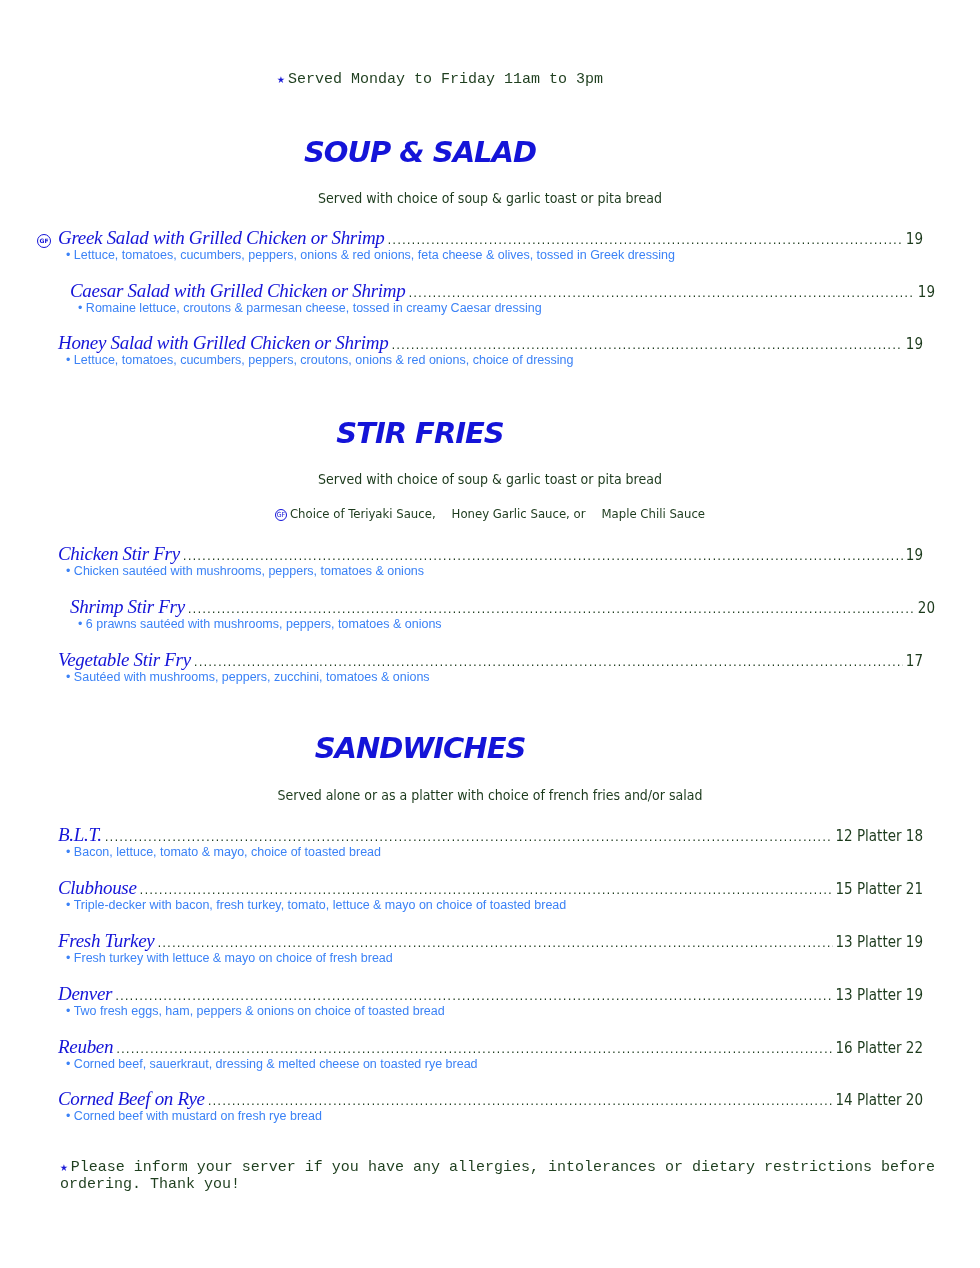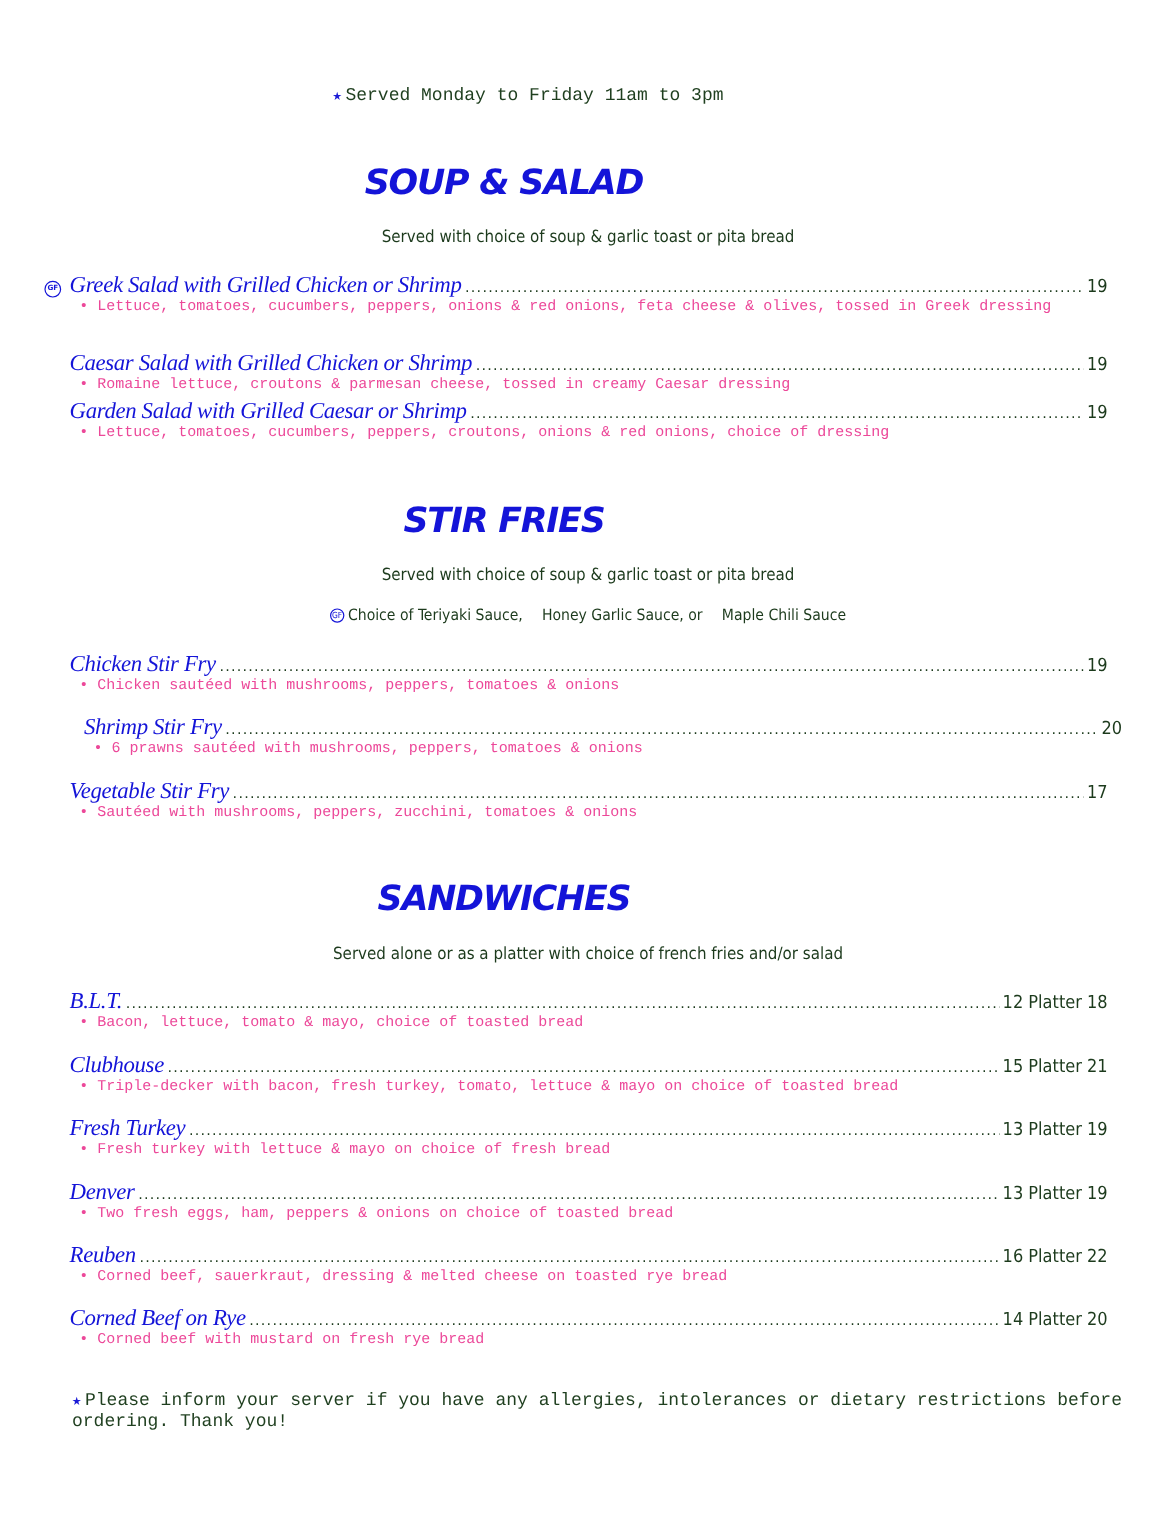--- a/index.html
+++ b/index.html
@@ -14,22 +14,22 @@
   .section-sub { position:absolute; left:0; width:980px; text-align:center;
                  font-size:14px; color:#1c3a1c; font-family:"DejaVu Sans Condensed","DejaVu Sans", sans-serif; }
   .item { position:absolute; left:58px; width:865px; }
   .item-row { display:flex; align-items:baseline; }
   .item-name { font-style:italic; color:#1414d8; font-size:19px; white-space:nowrap;
                font-family:Liberation Serif, serif; letter-spacing:-0.3px; }
   .dots { flex:1; overflow:hidden; white-space:nowrap; color:#1c3a1c; font-size:12px;
           margin:0 3px; letter-spacing:1px; }
   .dots::after { content:"........................................................................................................................................................................................................................................................................................................"; }
   .price { font-size:15px; color:#1c3a1c; white-space:nowrap; font-family:"DejaVu Sans Condensed","DejaVu Sans", sans-serif; }
-  .desc { font-size:12.5px; color:#ec4899; margin-left:8px; margin-top:-1px;
-          font-family:Liberation Mono, monospace; }
+  .desc { font-size:12.5px; color:#3b82f6; margin-left:8px; margin-top:-1px;
+          font-family:Liberation Sans, sans-serif; }
   .gf-icon { position:absolute; left:-21px; top:7px; width:12px; height:12px; border:1px solid #1414d8;
              border-radius:50%; font-size:6px; color:#1414d8; text-align:center; line-height:12px; font-weight:bold; }
   .sauce-line { position:absolute; top:506px; left:0; width:980px; text-align:center; font-size:13px;
                 color:#1c3a1c; font-family:"DejaVu Sans Condensed","DejaVu Sans", sans-serif; }
   .sauce-icon { display:inline-block; width:10px; height:10px; border:1px solid #1414d8; border-radius:50%;
                 font-size:7px; line-height:10px; color:#1414d8; vertical-align:middle; margin-right:3px; }
   .gap { display:inline-block; width:16px; }
   .footer-note { position:absolute; top:1159px; left:60px; font-size:15px; color:#1f3f1f;
                  font-family:Liberation Mono, monospace; }
 </style>
@@ -45,31 +45,31 @@
 
 <div class="item" style="top:227px;">
   <span class="gf-icon">GF</span>
   <div class="item-row">
       <span class="item-name">Greek Salad with Grilled Chicken or Shrimp</span>
       <span class="dots"></span>
       <span class="price">19</span>
     </div>
   <div class="desc">• <span>Lettuce, tomatoes, cucumbers, peppers, onions &amp; red onions, feta cheese &amp; olives, tossed in Greek dressing</span></div>
 </div>
-<div class="item" style="top:292px;">
+<div class="item" style="top:280px;margin-left:12px;">
   <div class="item-row">
       <span class="item-name">Caesar Salad with Grilled Chicken or Shrimp</span>
       <span class="dots"></span>
       <span class="price">19</span>
     </div>
   <div class="desc">• <span>Romaine lettuce, croutons &amp; parmesan cheese, tossed in creamy Caesar dressing</span></div>
 </div>
 <div class="item" style="top:332px;">
   <div class="item-row">
-      <span class="item-name">Garden Salad with Grilled Caesar or Shrimp</span>
+      <span class="item-name">Honey Salad with Grilled Chicken or Shrimp</span>
       <span class="dots"></span>
       <span class="price">19</span>
     </div>
   <div class="desc">• <span>Lettuce, tomatoes, cucumbers, peppers, croutons, onions &amp; red onions, choice of dressing</span></div>
 </div>
 
 <div class="section-title" style="top:416px;">STIR FRIES</div>
 <div class="section-sub" style="top:471px;">Served with choice of soup &amp; garlic toast or pita bread</div>
 <div class="sauce-line">
   <span class="sauce-icon">GF</span><span>Choice of Teriyaki Sauce,</span><span class="gap"></span><span>Honey Garlic Sauce, or</span><span class="gap"></span><span>Maple Chili Sauce</span>

